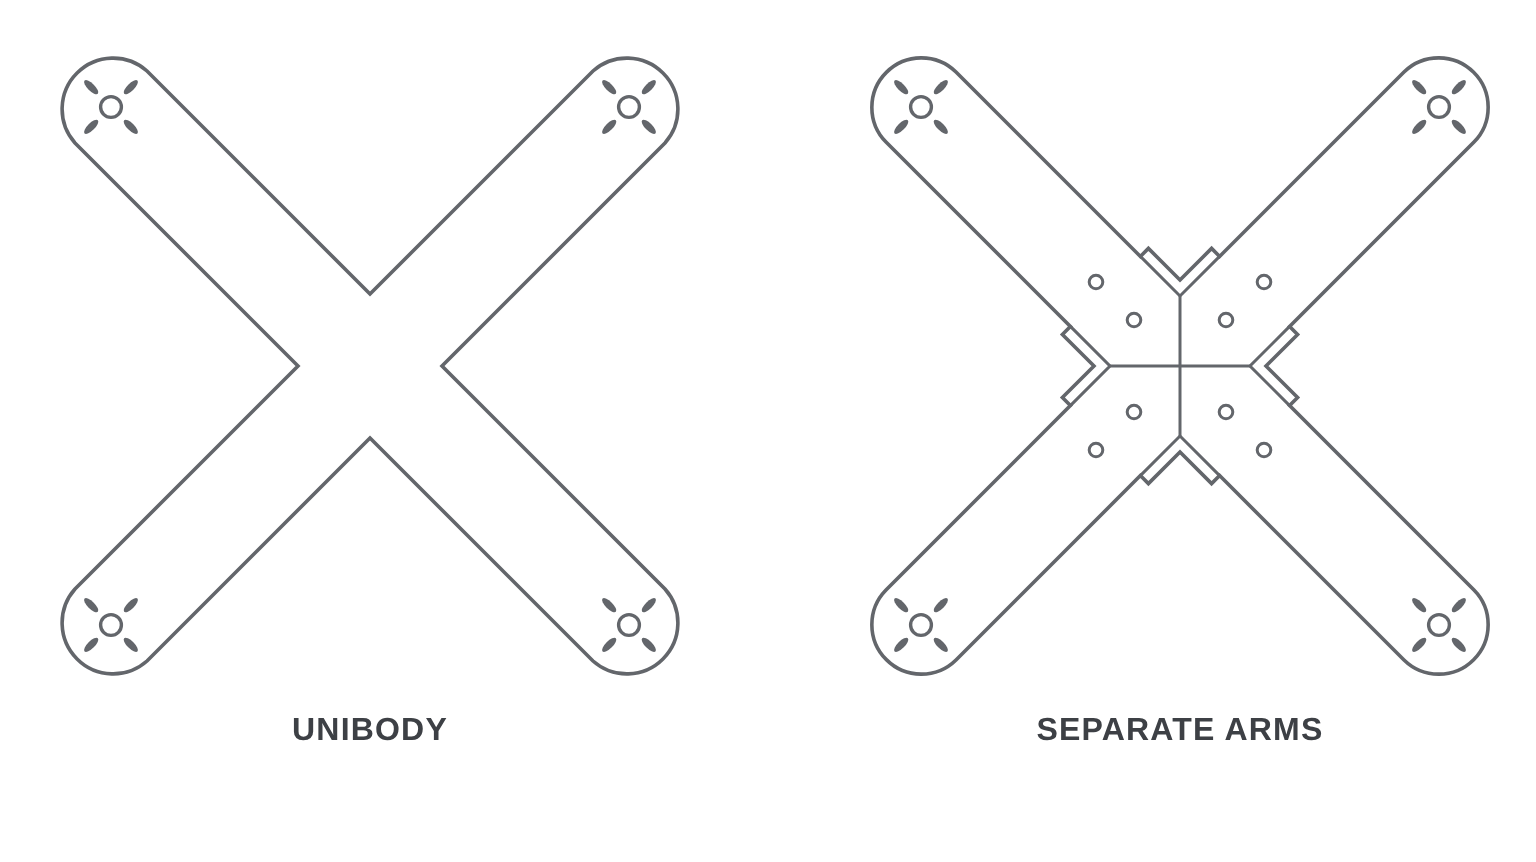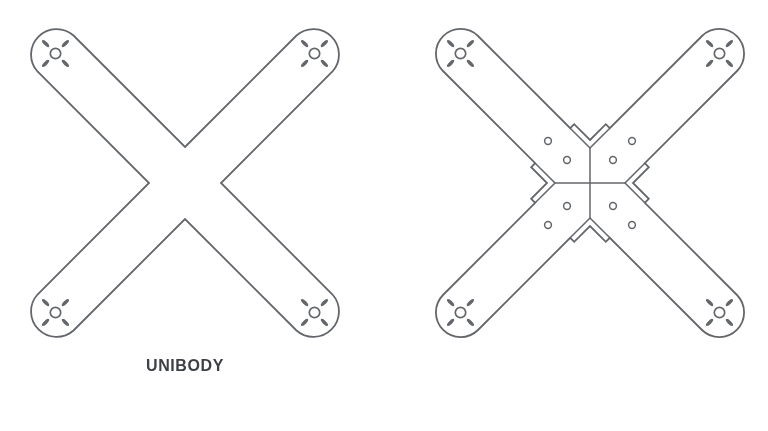--- a/index.html
+++ b/index.html
@@ -150,14 +150,15 @@
           <use href="#motor-mount" x="719.5" y="312.5"></use>
         </g>
       <g>
           <use href="#motor-mount" x="460.5" y="312.5"></use>
         </g>
     </g>
   </svg>
 
   <div class="caption caption-unibody">UNIBODY</div>
 
+  <div class="caption caption-separate">SEPARATE ARMS</div>
 
 </div>
 
 </body></html>

